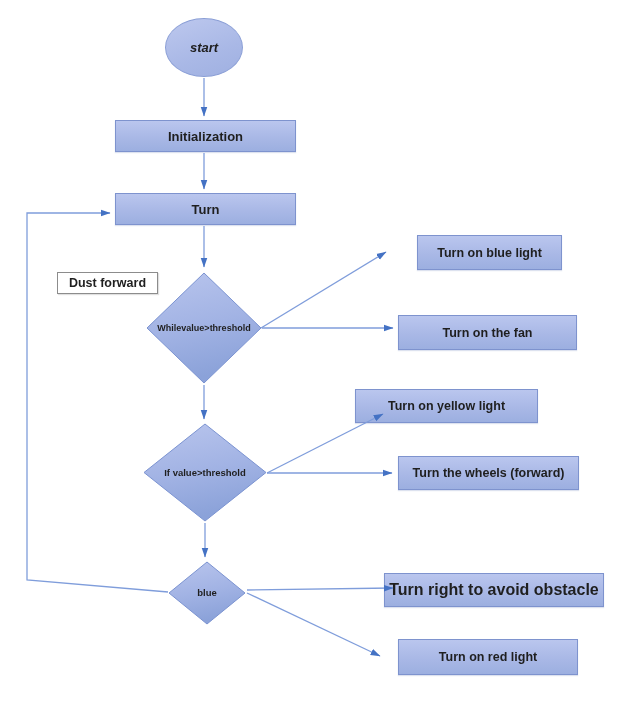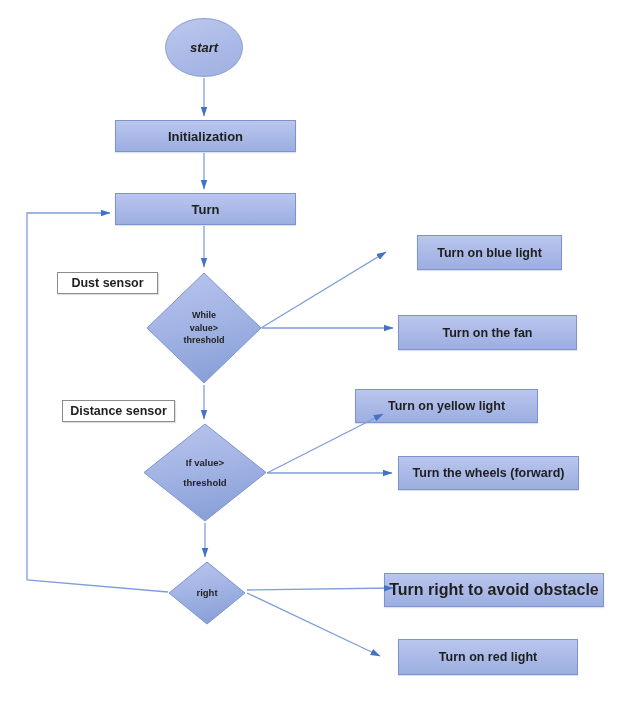--- a/index.html
+++ b/index.html
@@ -20,21 +20,21 @@
     background:linear-gradient(160deg,#bdc8ee 0%,#a9b8e6 60%,#9fb0e1 100%);
     border:1px solid #8b9fd6;border-radius:50%;font-size:13px;font-style:italic;
   }
   .labelbox{
     background:#ffffff;border:1px solid #8c8c8c;font-size:12.5px;
     box-shadow:1px 1px 1px rgba(0,0,0,0.12);
   }
   .diamond{position:absolute;}
   .diamond svg{position:absolute;left:0;top:0;width:100%;height:100%;display:block;}
   .dtext{
-    position:absolute;inset:0;display:flex;flex-direction:column;align-items:center;
+    position:absolute;inset:0;display:flex;flex-direction:row;align-items:center;
     justify-content:center;text-align:left;font-weight:bold;font-size:9px;line-height:1.4;
   }
   .dtext.wide{line-height:2.1;font-size:9.5px;}
   .dtext.single{font-size:9.5px;}
   .connectors{position:absolute;left:0;top:0;width:643px;height:712px;pointer-events:none;}
   .connectors line,.connectors polyline{stroke:#7f9ddb;stroke-width:1.3;fill:none;}
 </style>
 </head>
 <body>
 
@@ -59,21 +59,21 @@
 
   <div class="node rounded" style="left:115px;top:120px;width:181px;height:32px;font-size:13px">
     <span>Initialization</span>
   </div>
 
   <div class="node rounded" style="left:115px;top:193px;width:181px;height:32px;font-size:13px">
     <span>Turn</span>
   </div>
 
   <div class="node labelbox" style="left:57px;top:272px;width:101px;height:22px">
-    <span>Dust sensor</span>
+    <span>Dust forward</span>
   </div>
 
   <div class="diamond" style="left:146px;top:272px;width:116px;height:112px">
     <svg viewBox="0 0 116 112" preserveAspectRatio="none">
       <polygon points="58,1 115,56 58,111 1,56" fill="url(#diamondGrad)" stroke="#7b93d1" stroke-width="1"></polygon>
     </svg>
     <div class="dtext">
       <span>While</span>
       <span>value&gt;</span>
       <span>threshold</span>
@@ -81,23 +81,20 @@
   </div>
 
   <div class="node rounded" style="left:417px;top:235px;width:145px;height:35px">
     <span>Turn on blue light</span>
   </div>
 
   <div class="node rounded" style="left:398px;top:315px;width:179px;height:35px">
     <span>Turn on the fan</span>
   </div>
 
-  <div class="node labelbox" style="left:62px;top:400px;width:113px;height:22px">
-    <span>Distance sensor</span>
-  </div>
 
   <div class="diamond" style="left:143px;top:423px;width:124px;height:99px">
     <svg viewBox="0 0 124 99" preserveAspectRatio="none">
       <polygon points="62,1 123,49.5 62,98 1,49.5" fill="url(#diamondGrad)" stroke="#7b93d1" stroke-width="1"></polygon>
     </svg>
     <div class="dtext wide">
       <span>If value&gt;</span>
       <span>threshold</span>
     </div>
   </div>
@@ -108,21 +105,21 @@
 
   <div class="node rounded" style="left:398px;top:456px;width:181px;height:34px">
     <span>Turn the wheels (forward)</span>
   </div>
 
   <div class="diamond" style="left:168px;top:561px;width:78px;height:64px">
     <svg viewBox="0 0 78 64" preserveAspectRatio="none">
       <polygon points="39,1 77,32 39,63 1,32" fill="url(#diamondGrad)" stroke="#7b93d1" stroke-width="1"></polygon>
     </svg>
     <div class="dtext single">
-      <span>right</span>
+      <span>blue</span>
     </div>
   </div>
 
   <div class="node rounded" style="left:384px;top:573px;width:220px;height:34px;font-size:16px">
     <span>Turn right to avoid obstacle</span>
   </div>
 
   <div class="node rounded" style="left:398px;top:639px;width:180px;height:36px">
     <span>Turn on red light</span>
   </div>

